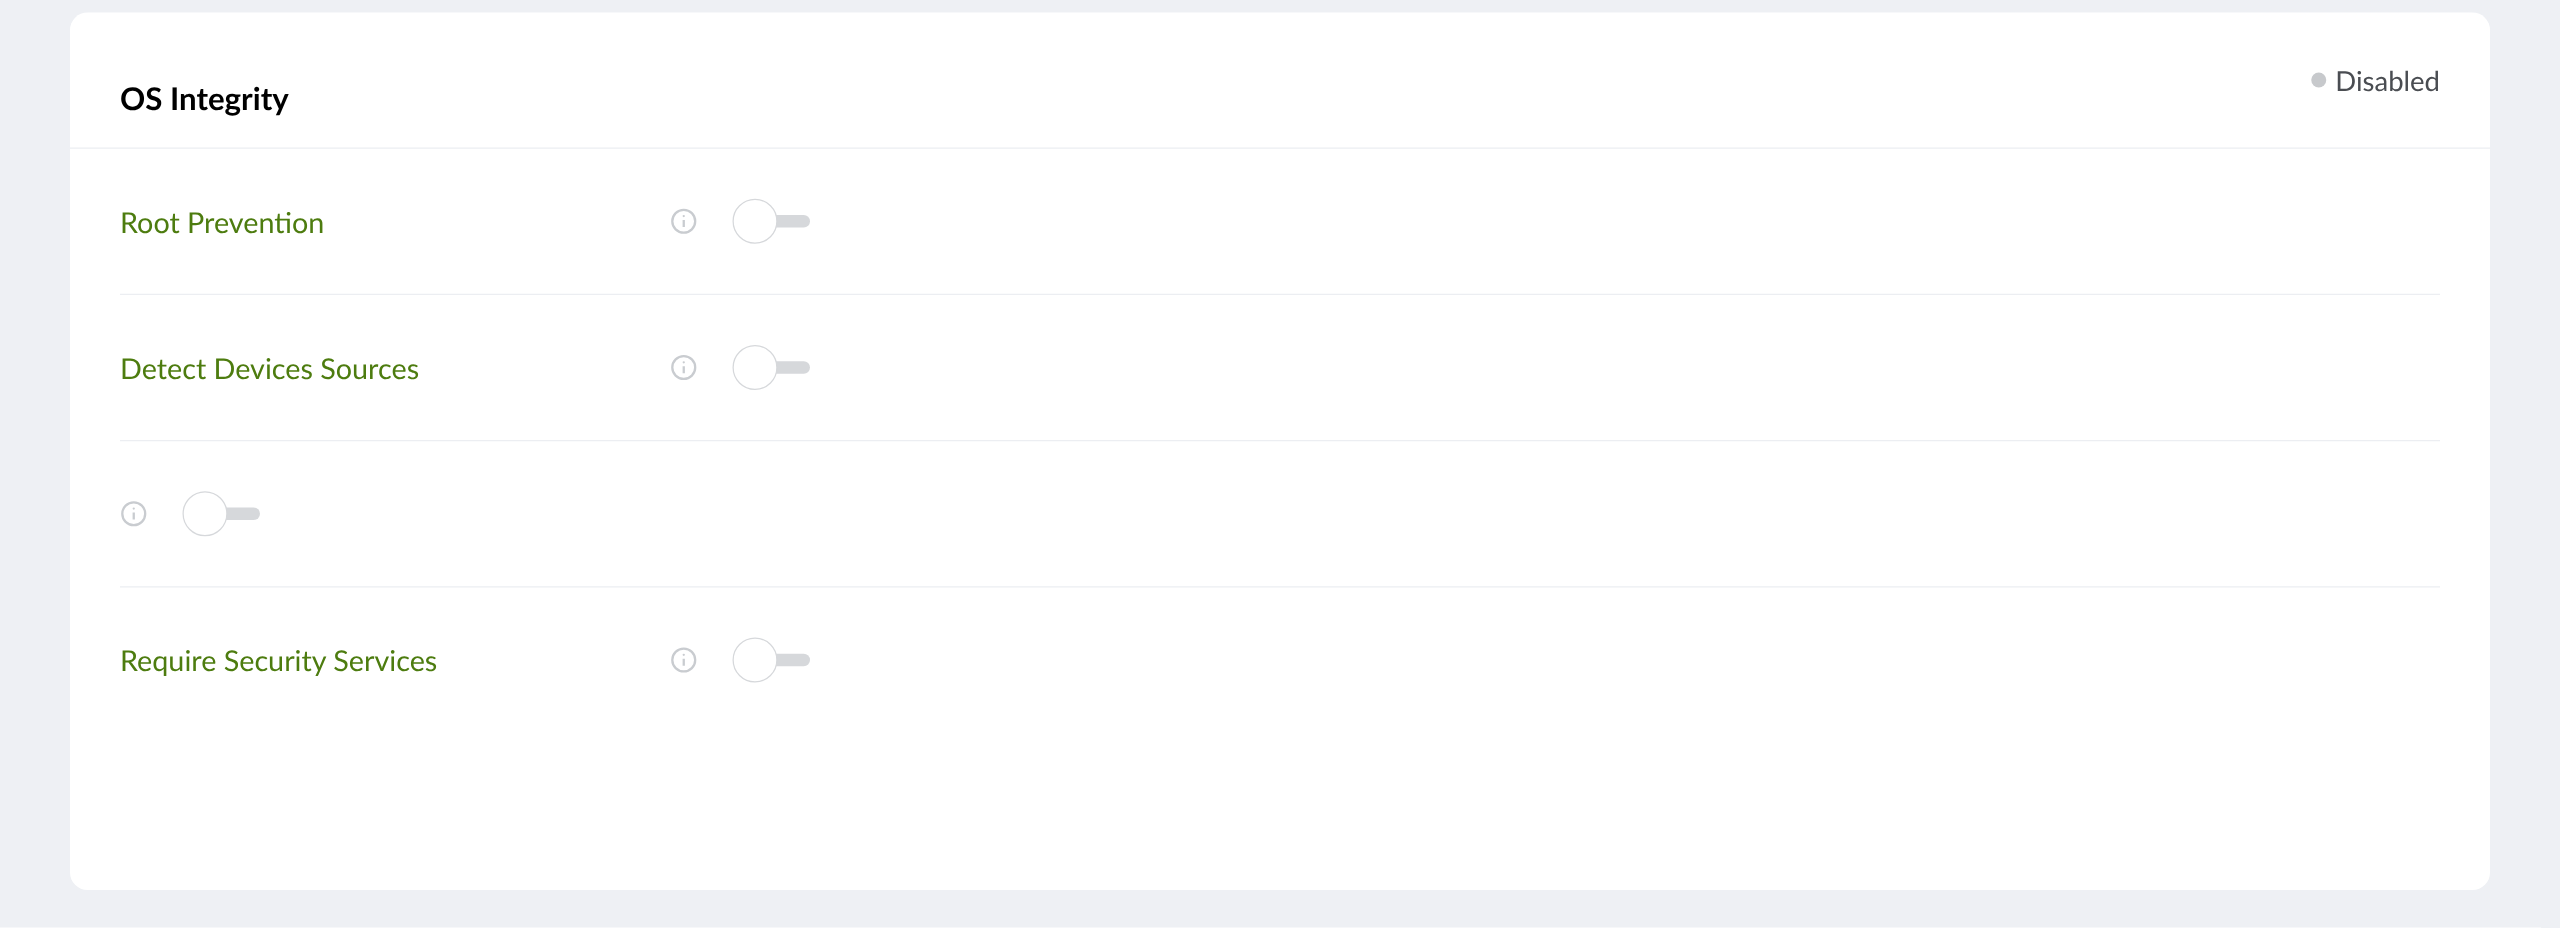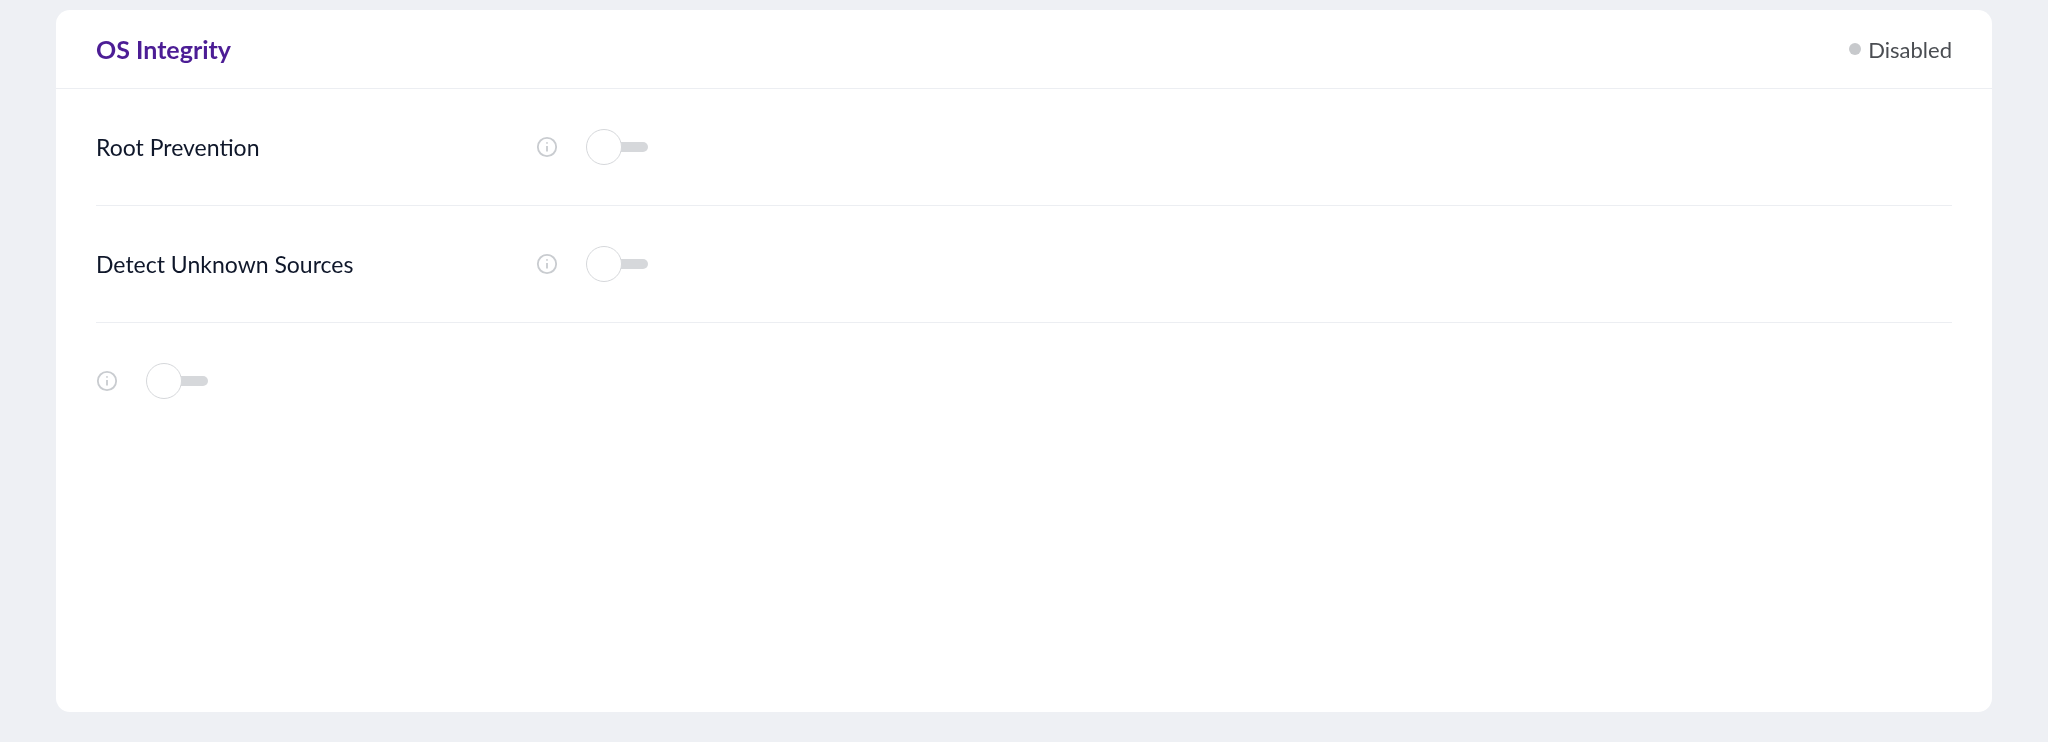--- a/index.html
+++ b/index.html
@@ -24,21 +24,22 @@
   .card-header {
     display: flex;
     align-items: center;
     justify-content: space-between;
     padding: 24px 40px 24px 40px;
     border-bottom: 1px solid #eceef2;
   }
   .card-title {
     font-size: 25px;
     font-weight: 700;
-    color: #4c1d95;
+    color: #000000;
+    margin-top: 30px;
   }
   .status {
     display: flex;
     align-items: center;
     gap: 7px;
   }
   .status-dot {
     width: 12px;
     height: 12px;
     border-radius: 50%;
@@ -57,21 +58,21 @@
     padding: 40px 0;
     border-bottom: 1px solid #eceef2;
   }
   .row:last-child {
     border-bottom: none;
     padding-bottom: 30px;
   }
   .row-label {
     width: 440px;
     font-size: 23px;
-    color: #0f172a;
+    color: #4d7c0f;
     font-weight: 400;
   }
   .row-controls {
     display: flex;
     align-items: center;
     gap: 28px;
   }
   .info-icon {
     width: 22px;
     height: 22px;
@@ -135,21 +136,21 @@
           </svg>
         </span>
         <span class="toggle">
           <span class="toggle-track"></span>
           <span class="toggle-knob"></span>
         </span>
       </div>
     </div>
 
     <div class="row">
-      <div class="row-label">Detect Unknown Sources</div>
+      <div class="row-label">Detect Devices Sources</div>
       <div class="row-controls">
         <span class="info-icon">
           <svg viewBox="0 0 24 24" width="22" height="22" fill="none" stroke="currentColor" stroke-width="2">
             <circle cx="12" cy="12" r="10"></circle>
             <line x1="12" y1="11" x2="12" y2="17"></line>
             <circle cx="12" cy="7.5" r="1" fill="currentColor" stroke="none"></circle>
           </svg>
         </span>
         <span class="toggle">
           <span class="toggle-track"></span>
@@ -168,15 +169,31 @@
             <circle cx="12" cy="7.5" r="1" fill="currentColor" stroke="none"></circle>
           </svg>
         </span>
         <span class="toggle">
           <span class="toggle-track"></span>
           <span class="toggle-knob"></span>
         </span>
       </div>
     </div>
 
+    <div class="row">
+      <div class="row-label">Require Security Services</div>
+      <div class="row-controls">
+        <span class="info-icon">
+          <svg viewBox="0 0 24 24" width="22" height="22" fill="none" stroke="currentColor" stroke-width="2">
+            <circle cx="12" cy="12" r="10"></circle>
+            <line x1="12" y1="11" x2="12" y2="17"></line>
+            <circle cx="12" cy="7.5" r="1" fill="currentColor" stroke="none"></circle>
+          </svg>
+        </span>
+        <span class="toggle">
+          <span class="toggle-track"></span>
+          <span class="toggle-knob"></span>
+        </span>
+      </div>
+    </div>
 
   </div>
 </div>
 
 </body></html>

